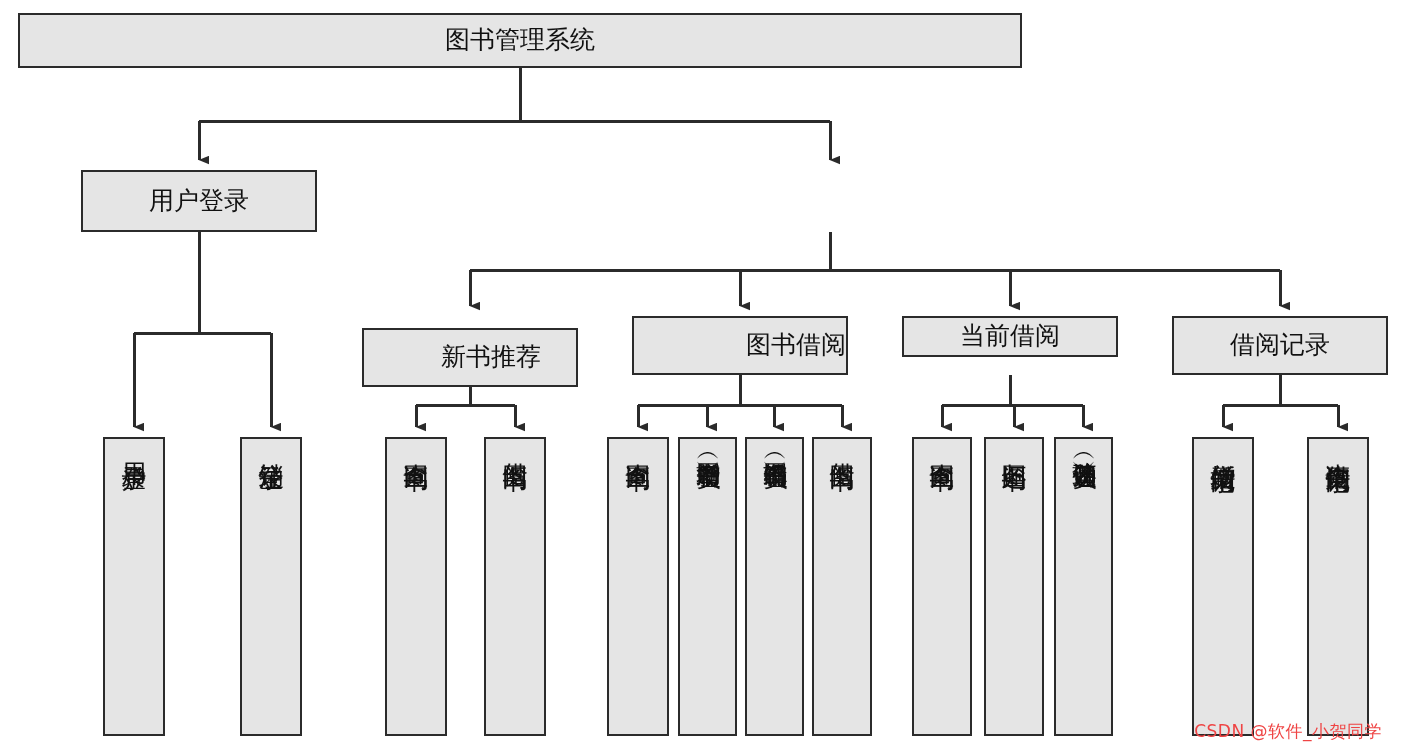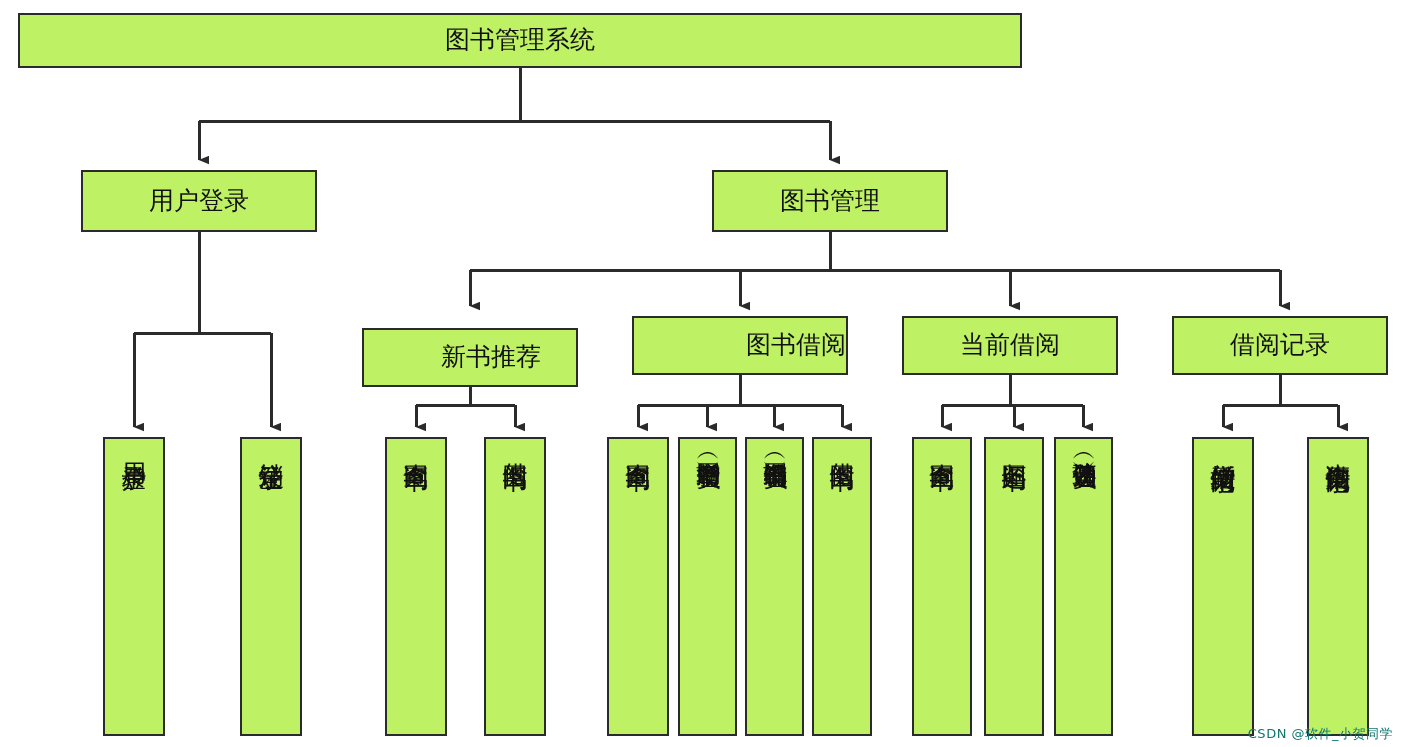--- a/index.html
+++ b/index.html
@@ -22,21 +22,21 @@
     left: 0;
     top: 0;
     width: 1405px;
     height: 747px;
     pointer-events: none;
   }
   .node {
     position: absolute;
     box-sizing: border-box;
     border: 2.5px solid #2b2b2b;
-    background: #bef264;
+    background: #e5e5e5;
     display: flex;
     align-items: center;
     justify-content: center;
     color: #111111;
   }
   .node .label {
     text-align: center;
     line-height: 1.15;
     white-space: nowrap;
   }
@@ -59,24 +59,24 @@
     letter-spacing: 1.5px;
     white-space: nowrap;
     margin: 0 auto;
   }
   .node.vertical.tall .label {
     font-size: 24px;
     letter-spacing: 0.5px;
   }
   .watermark {
     position: absolute;
-    right: 12px;
+    right: 23px;
     bottom: 4px;
-    font-size: 13px;
-    color: #0f766e;
+    font-size: 17px;
+    color: #ef4444;
     letter-spacing: 0.5px;
     white-space: nowrap;
   }
 </style>
 </head>
 <body>
 
 <div id="canvas">
 
   <svg class="wires" viewBox="0 0 1405 747" xmlns="http://www.w3.org/2000/svg">
@@ -131,31 +131,28 @@
     </g>
   </svg>
 
   <div class="node root horizontal" style="left:18px; top:13px; width:1004px; height:55px;">
     <span class="label">图书管理系统</span>
   </div>
 
   <div class="node horizontal" style="left:81px; top:170px; width:236px; height:62px;">
     <span class="label">用户登录</span>
   </div>
-  <div class="node horizontal" style="left:712px; top:170px; width:236px; height:62px;">
-    <span class="label">图书管理</span>
-  </div>
 
   <div class="node horizontal" style="left:362px; top:328px; width:216px; height:59px;padding-left:42px;">
     <span class="label">新书推荐</span>
   </div>
   <div class="node horizontal" style="left:632px; top:316px; width:216px; height:59px;justify-content:flex-end;">
     <span class="label">图书借阅</span>
   </div>
-  <div class="node horizontal" style="left:902px; top:316px; width:216px; height:59px;">
+  <div class="node horizontal" style="left:902px; top:316px; width:216px; height:41px;">
     <span class="label">当前借阅</span>
   </div>
   <div class="node horizontal" style="left:1172px; top:316px; width:216px; height:59px;justify-content:center;">
     <span class="label">借阅记录</span>
   </div>
 
   <div class="node vertical" style="left:103px; top:437px; width:62px; height:299px;">
     <span class="label">用户登录</span>
   </div>
   <div class="node vertical" style="left:240px; top:437px; width:62px; height:299px;">

